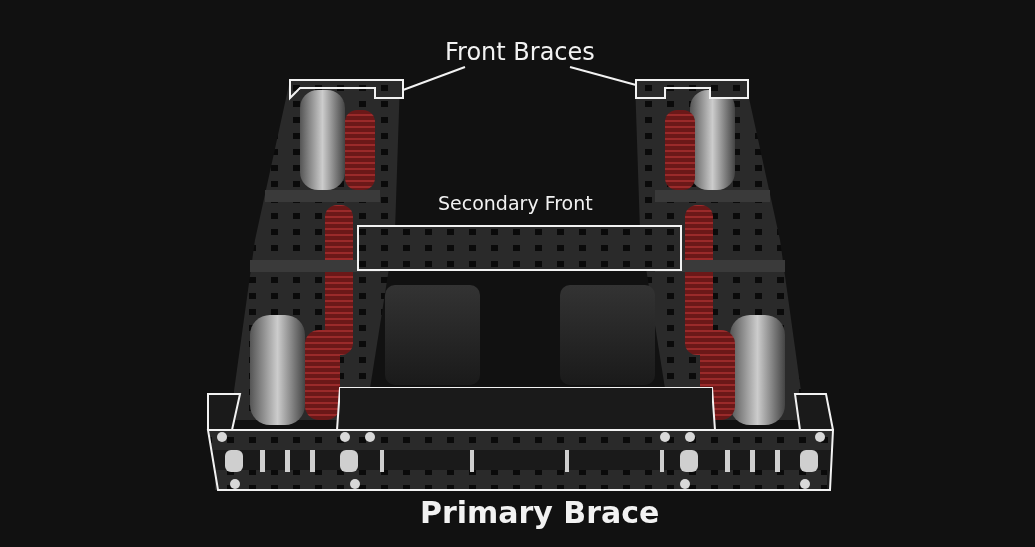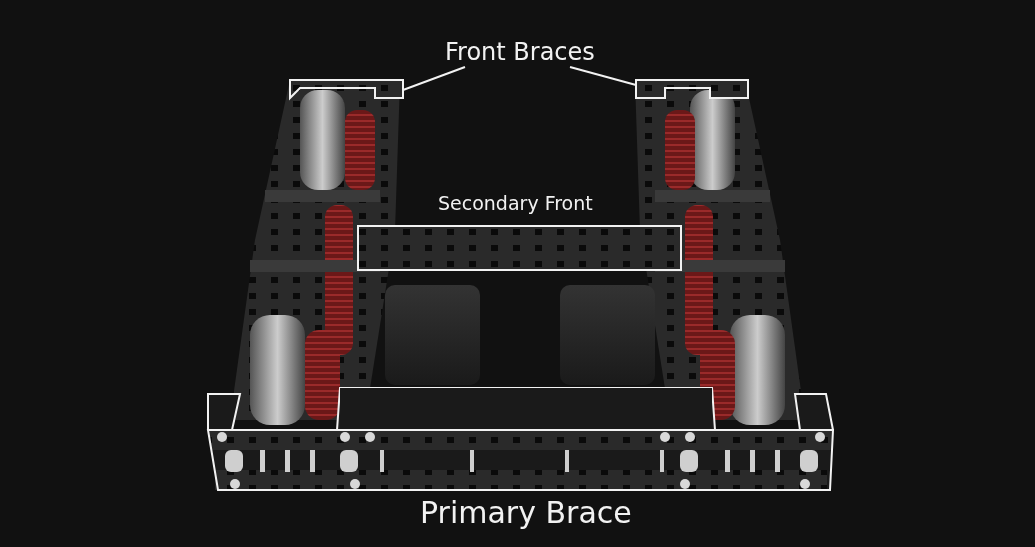--- a/index.html
+++ b/index.html
@@ -1,21 +1,21 @@
 <!DOCTYPE html>
 <html><head>
 <meta charset="utf-8">
 <style>
   html, body { margin:0; padding:0; }
   body { width:1035px; height:547px; background:#111111; overflow:hidden; position:relative; font-family:"DejaVu Sans", sans-serif; }
   .stage { position:absolute; left:0; top:0; width:1035px; height:547px; }
   .label { position:absolute; color:#f2f2f2; white-space:nowrap; }
   .lbl-front { left:445px; top:38px; font-size:24px; }
   .lbl-secondary { left:438px; top:192px; font-size:19px; }
-  .lbl-primary { left:420px; top:495px; font-size:30px; }
+  .lbl-primary { left:420px; top:495px; font-size:30px;font-weight:bold; }
 </style>
 </head>
 <body>
 
 <div class="stage">
   <svg width="1035" height="547" viewBox="0 0 1035 547">
     <defs>
       <pattern id="holes" width="22" height="16" patternUnits="userSpaceOnUse">
         <rect width="22" height="16" fill="#2a2a2a"></rect>
         <rect x="7" y="5" width="7" height="6" fill="#0a0a0a"></rect>

